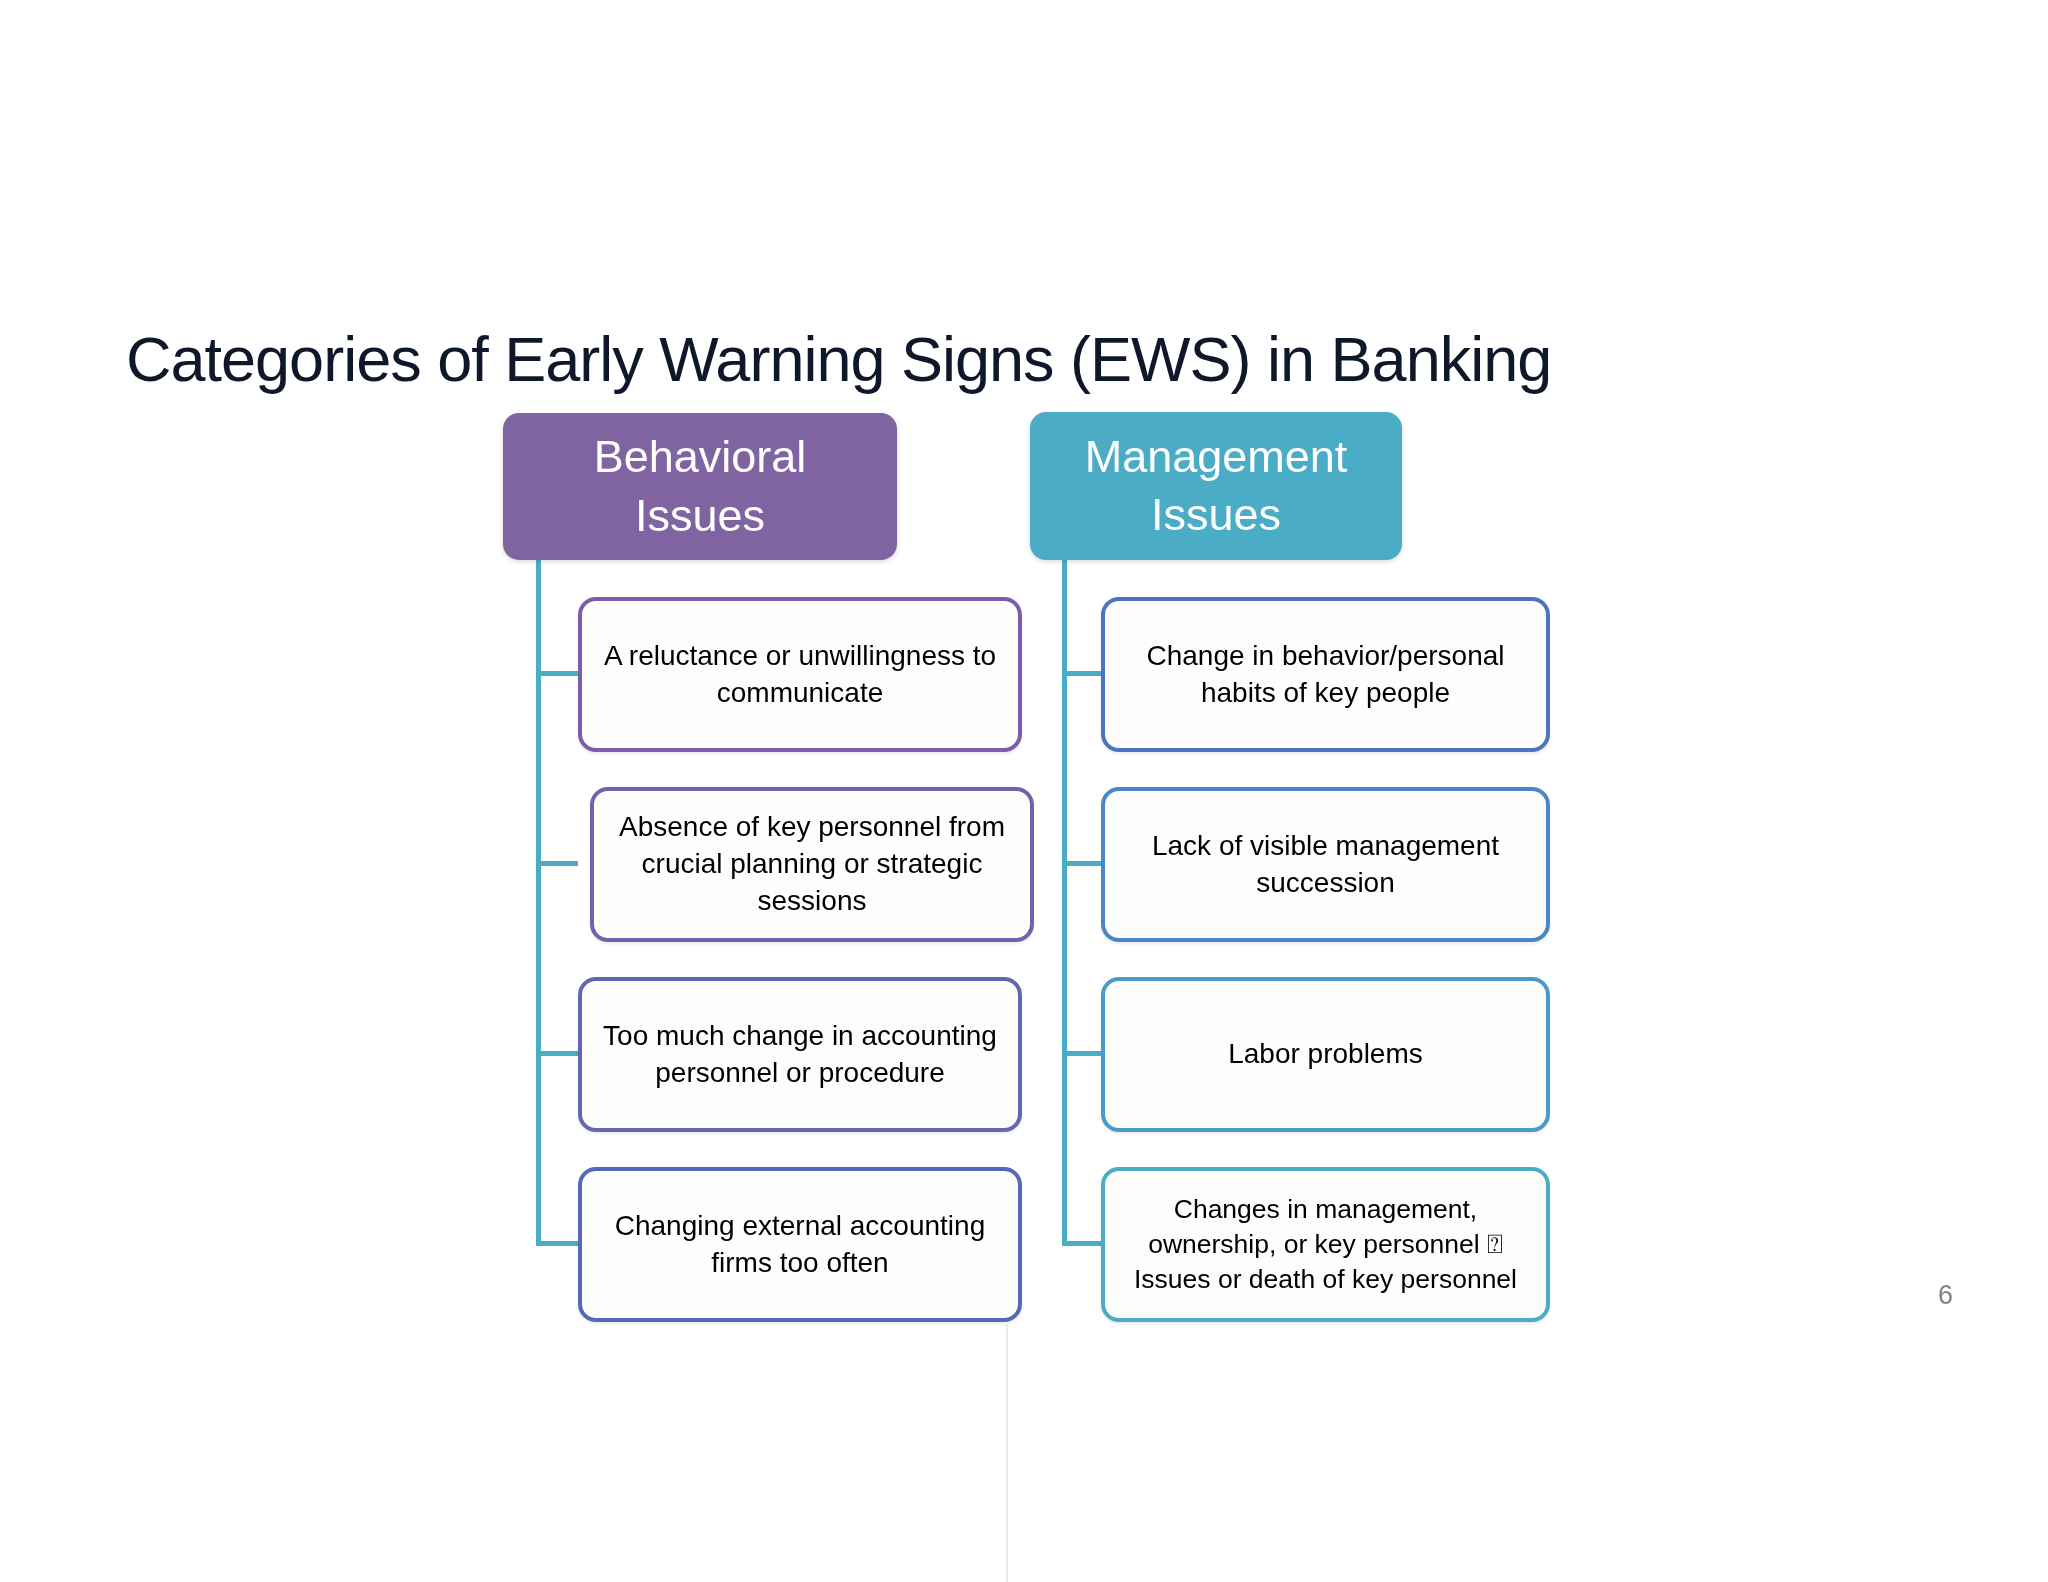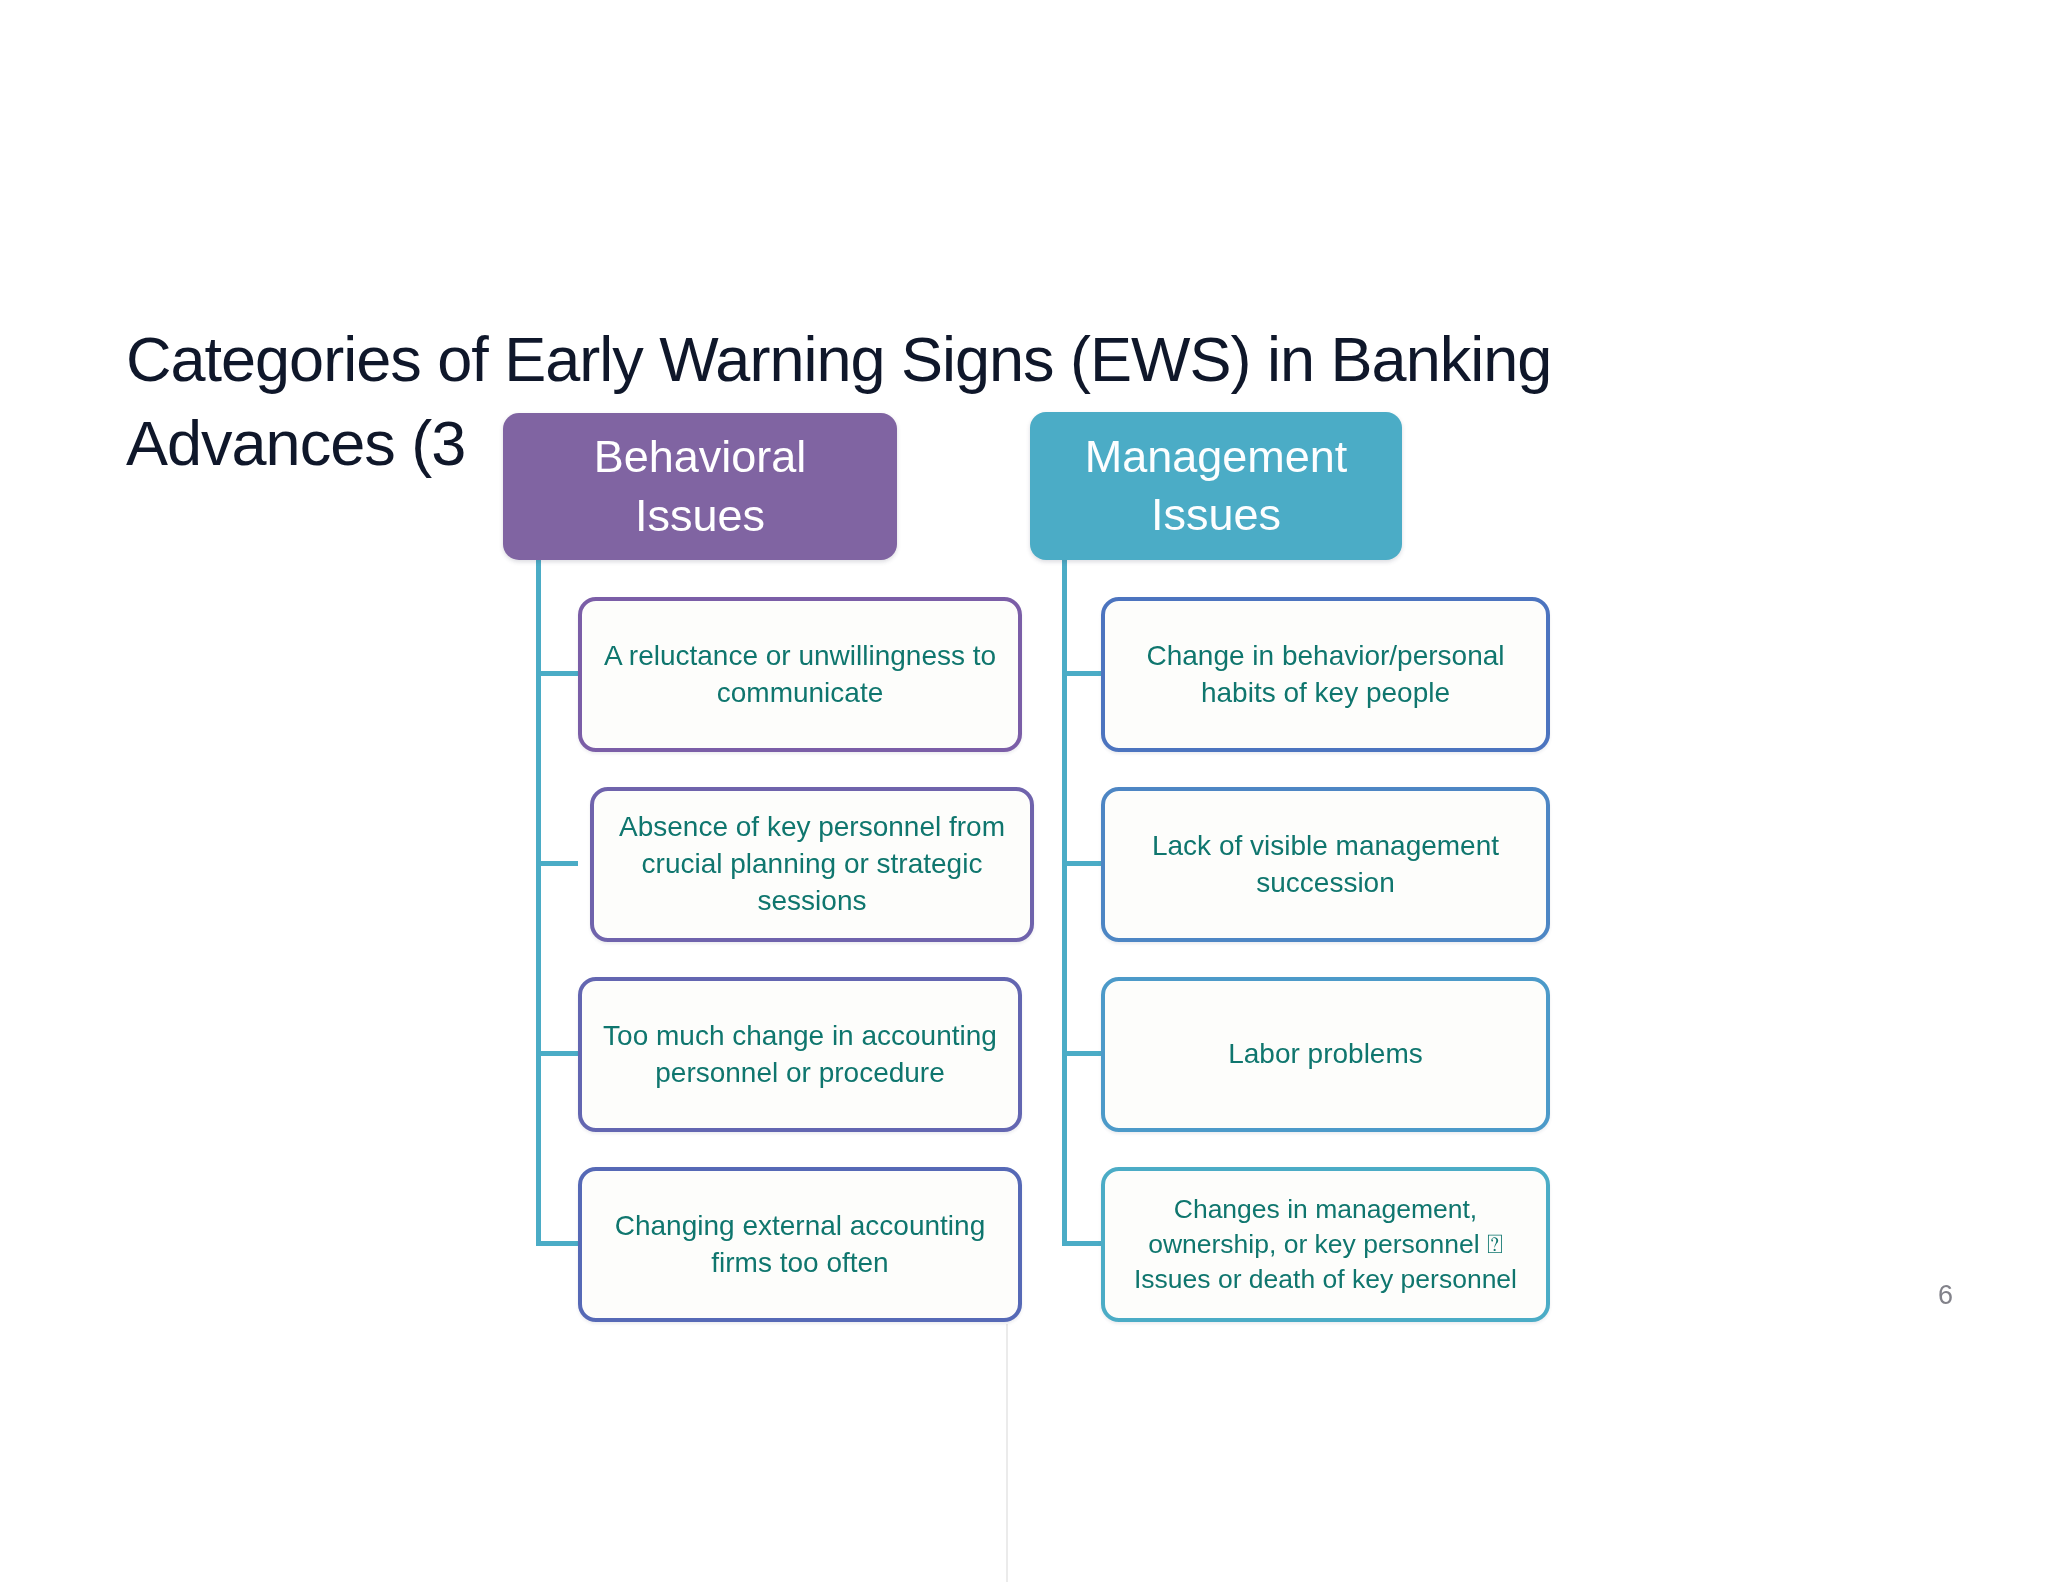--- a/index.html
+++ b/index.html
@@ -70,21 +70,21 @@
     height: 155px;
     background: #fdfdfb;
     border: 4px solid #666;
     border-radius: 18px;
     display: flex;
     align-items: center;
     justify-content: center;
     text-align: center;
     font-size: 28px;
     line-height: 1.32;
-    color: #0f766e;
+    color: #000000;
     white-space: pre-line;
     padding: 0 6px;
     box-shadow: 0 2px 3px rgba(80,80,110,0.10);
   }
   .col-b { left: 578px; width: 444px; }
   .col-m { left: 1101px; width: 449px; }
   .nrow1 { top: 597px; }
   .nrow2 { top: 787px; }
   .nrow3 { top: 977px; }
   .nrow4 { top: 1167px; }
@@ -107,21 +107,21 @@
     height: 258px;
     background: #ebebeb;
     z-index: 0;
   }
 </style>
 </head>
 <body>
 
 <div class="slide">
 
-  <h1 class="title"><span>Categories of Early Warning Signs (EWS) in Banking</span><br><span>Advances (3</span></h1>
+  <h1 class="title"><span>Categories of Early Warning Signs (EWS) in Banking</span><br></h1>
 
   <div class="conn v-behavioral" style="background-color: rgb(75, 172, 198);"></div>
   <div class="conn stub stub-b row1" style="background-color: rgb(75, 172, 198);"></div>
   <div class="conn stub stub-b row2" style="background-color: rgb(75, 172, 198);"></div>
   <div class="conn stub stub-b row3" style="background-color: rgb(75, 172, 198);"></div>
   <div class="conn stub stub-b row4" style="background-color: rgb(75, 172, 198);"></div>
 
   <div class="conn v-management" style="background-color: rgb(75, 172, 198);"></div>
   <div class="conn stub stub-m row1" style="background-color: rgb(75, 172, 198);"></div>
   <div class="conn stub stub-m row2" style="background-color: rgb(75, 172, 198);"></div>

